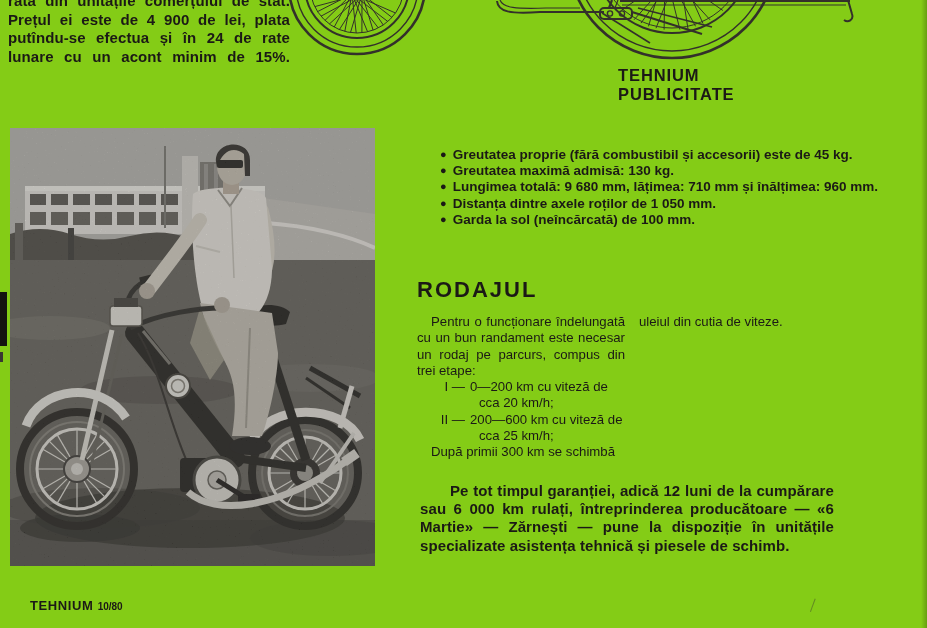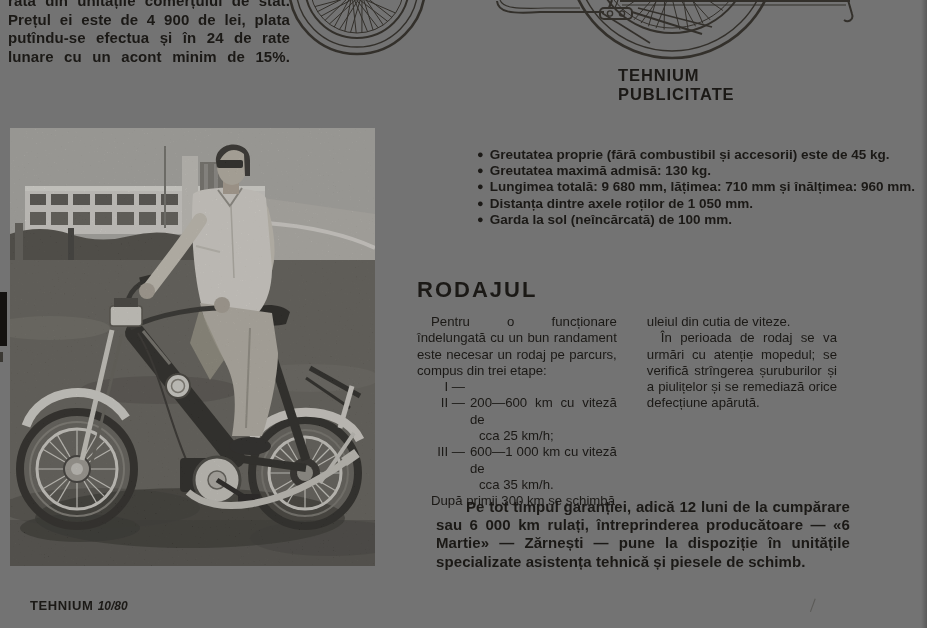--- a/index.html
+++ b/index.html
@@ -1,51 +1,51 @@
 <!DOCTYPE html>
 <html><head>
 <meta charset="utf-8">
 <style>
   html,body{margin:0;padding:0;}
-  .page{position:relative;width:927px;height:628px;background:#737373;overflow:hidden;
+  .page{position:relative;width:927px;height:628px;background:#84cc16;overflow:hidden;
         font-family:"Liberation Sans","DejaVu Sans",sans-serif;color:#1b1916;}
   .right-edge{position:absolute;right:0;top:0;width:6px;height:100%;
         background:linear-gradient(to right,rgba(0,0,0,0),rgba(0,0,0,0.22));}
   .top-drawing{position:absolute;left:0;top:0;width:927px;height:62px;}
   .intro{position:absolute;left:8px;top:0;width:282px;height:62px;overflow:hidden;}
   .intro-line{font-weight:bold;font-size:15px;line-height:18.6px;text-align:justify;
         text-align-last:justify;letter-spacing:0.1px;}
   .intro-line:first-child{margin-top:-8px;}
   .masthead{position:absolute;left:618px;top:66px;font-weight:bold;font-size:16.5px;
         line-height:18.5px;letter-spacing:0.9px;}
   .char-title{position:absolute;left:477px;top:116px;margin:0;font-size:18.5px;
         font-weight:bold;letter-spacing:1.1px;white-space:nowrap;}
-  .char-list{position:absolute;left:453px;top:147px;width:468px;}
+  .char-list{position:absolute;left:416px;top:147px;width:468px;}
   .c-item{font-weight:bold;font-size:13.5px;line-height:16.2px;text-align:justify;text-indent:12px;}
   .bullet{display:inline-block;font-size:11px;margin-right:6px;transform:translateY(-1px);}
   .photo-wrap{position:absolute;left:10px;top:128px;width:365px;height:438px;}
   .photo-wrap svg{display:block;}
   .edge-mark{position:absolute;left:0;top:292px;width:7px;height:54px;background:#141210;}
   .edge-tick{position:absolute;left:0;top:352px;width:3px;height:10px;background:#3a3833;}
   .rodajul-title{position:absolute;left:417px;top:277px;margin:0;font-size:22px;
         font-weight:bold;letter-spacing:2px;}
-  .columns{position:absolute;left:417px;top:314px;width:420px;display:flex;gap:30px;}
+  .columns{position:absolute;left:417px;top:314px;width:420px;display:flex;gap:14px;}
   .col{font-size:13.2px;line-height:16.3px;text-align:justify;}
   .col-left{width:208px;}
   .col-right{width:198px;}
   .col p{margin:0;}
   p.indent{text-indent:14px;}
   .stage{display:flex;margin-left:14px;}
   .stage-label{width:34px;flex:none;text-align:right;padding-right:5px;white-space:nowrap;}
   .stage-lines{flex:1;}
   .s2{display:block;padding-left:9px;}
-  .warranty{position:absolute;left:420px;top:482px;width:414px;margin:16px;font-weight:bold;
+  .warranty{position:absolute;left:420px;top:482px;width:414px;margin:0;font-weight:bold;
         font-size:15px;line-height:18.2px;text-align:justify;text-indent:30px;letter-spacing:0.1px;}
   .footer{position:absolute;left:30px;top:598px;font-weight:bold;font-size:13px;letter-spacing:0.6px;}
-  .footer .issue{font-size:12px;letter-spacing:0;font-style:italic;}
+  .footer .issue{font-size:10px;letter-spacing:0;}
   .smudge{position:absolute;left:812px;top:600px;width:10px;height:14px;
         border-left:1px solid rgba(60,58,52,0.45);transform:rotate(20deg);}
 </style>
 </head>
 <body>
 
 <div class="page">
 
   <svg class="top-drawing" viewBox="0 0 927 62" fill="none" stroke="#33302b">
     <g>
@@ -291,34 +291,30 @@
   <div class="edge-mark"></div>
   <div class="edge-tick"></div>
 
   <h2 class="rodajul-title">RODAJUL</h2>
 
   <div class="columns">
     <div class="col col-left">
       <p class="indent">Pentru o funcționare îndelungată cu un bun randament este necesar un rodaj pe parcurs, compus din trei etape:</p>
       <div class="stage">
         <span class="stage-label">I —</span>
+        <span class="stage-lines"><span>0—200 km cu viteză de</span><span class="s2">cca 20 km/h;</span></span>
       </div>
       <div class="stage">
         <span class="stage-label">II —</span>
         <span class="stage-lines"><span>200—600 km cu viteză de</span><span class="s2">cca 25 km/h;</span></span>
       </div>
-      <div class="stage">
-        <span class="stage-label">III —</span>
-        <span class="stage-lines"><span>600—1 000 km cu viteză de</span><span class="s2">cca 35 km/h.</span></span>
-      </div>
       <p class="indent">După primii 300 km se schimbă</p>
     </div>
     <div class="col col-right">
       <p>uleiul din cutia de viteze.</p>
-      <p class="indent">În perioada de rodaj se va urmări cu atenție mopedul; se verifică strîngerea șuruburilor și a piulițelor și se remediază orice defecțiune apărută.</p>
     </div>
   </div>
 
   <p class="warranty">Pe tot timpul garanției, adică 12 luni de la cumpărare sau 6 000 km rulați, întreprinderea producătoare — «6 Martie» — Zărnești — pune la dispoziție în unitățile specializate asistența tehnică și piesele de schimb.</p>
 
   <div class="footer">
     <span>TEHNIUM</span>
     <span class="issue">10/80</span>
   </div>
 

